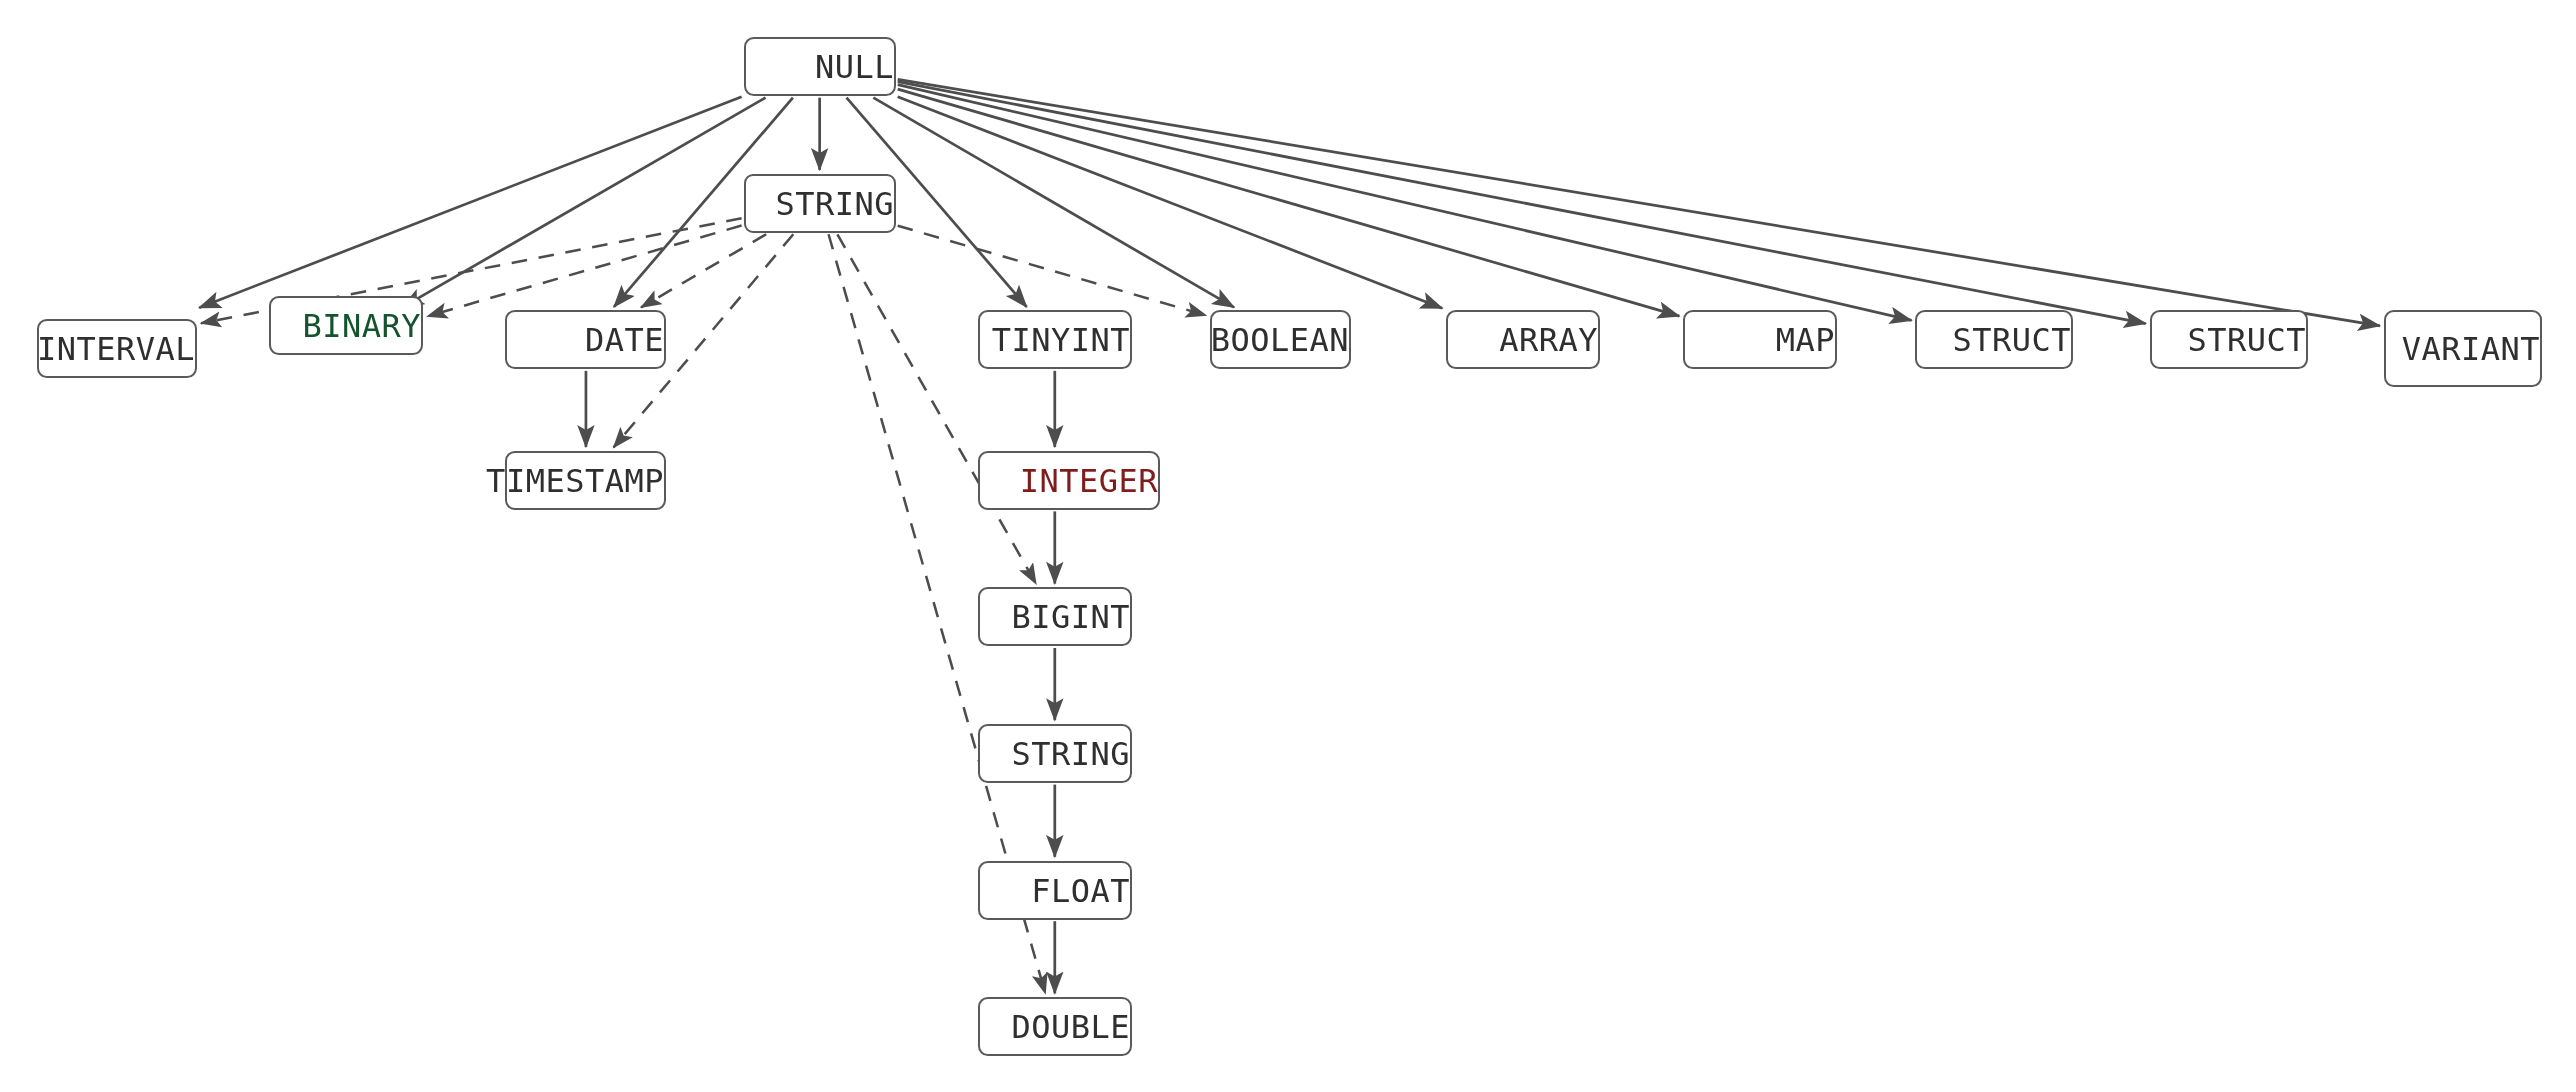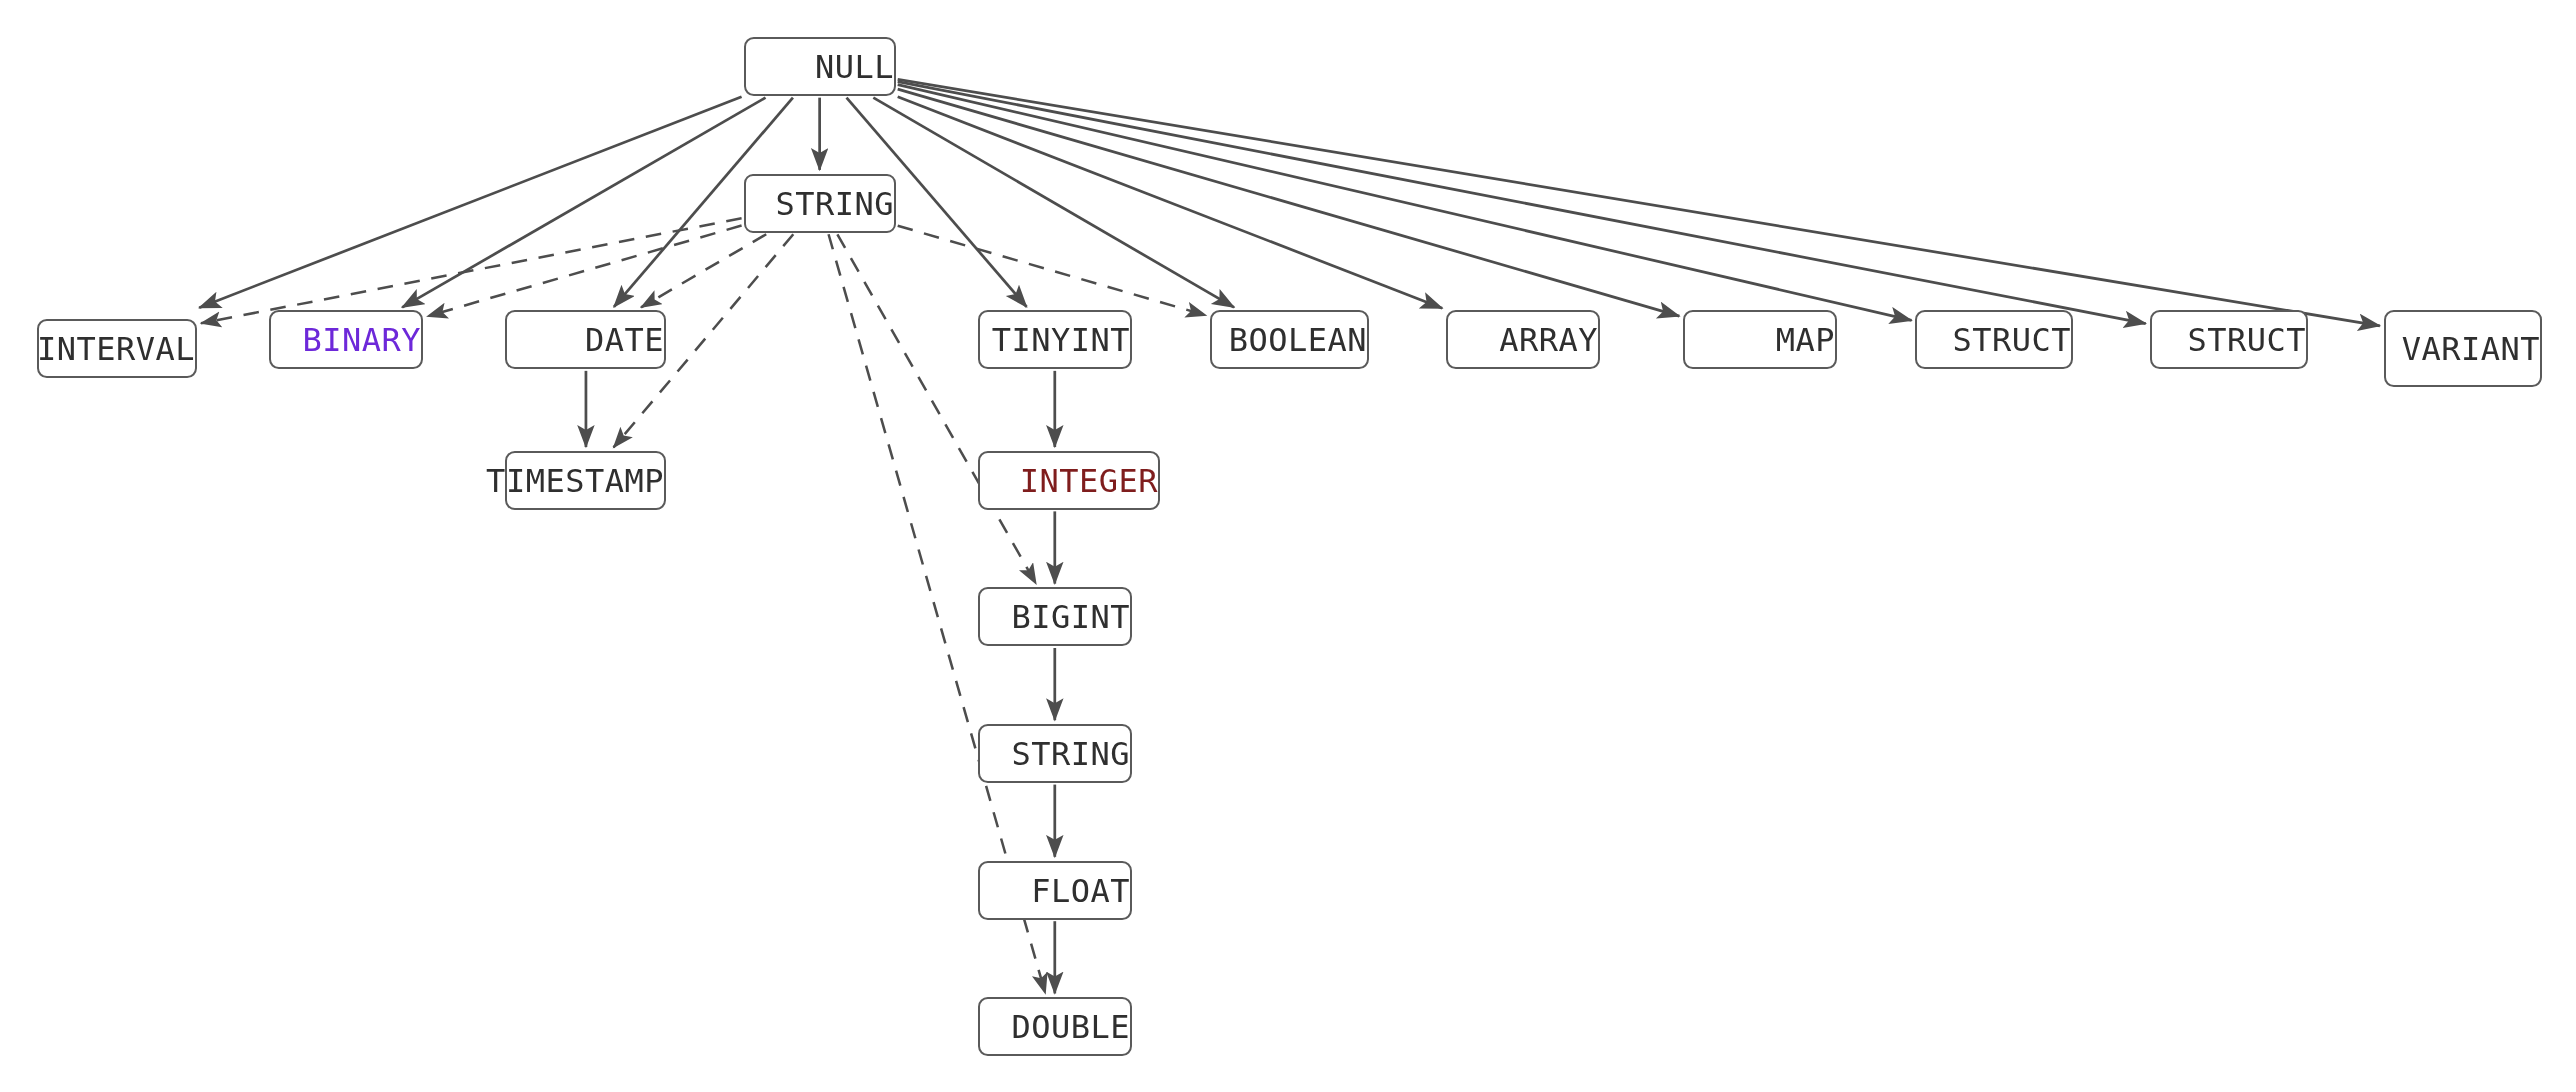--- a/index.html
+++ b/index.html
@@ -85,30 +85,30 @@
   <div id="nodes-layer">
       <div class="node" style="left: 744px; top: 37px; width: 152px; height: 59px; border-color: rgb(90, 90, 90); color: rgb(47, 47, 47);">
         <span class="node-label">NULL</span>
       </div>
       <div class="node" style="left: 744px; top: 174px; width: 152px; height: 59px; border-color: rgb(90, 90, 90); color: rgb(47, 47, 47); border-radius: 9px;">
         <span class="node-label">STRING</span>
       </div>
       <div class="node" style="left: 37px; top: 310px; width: 160px; height: 59px; border-color: rgb(90, 90, 90); color: rgb(47, 47, 47); margin-top: 9px;">
         <span class="node-label">INTERVAL</span>
       </div>
-      <div class="node" style="left: 269px; top: 310px; width: 154px; height: 59px; border-color: rgb(90, 90, 90); color: #6d28d9;">
+      <div class="node" style="left: 269px; top: 296px; width: 154px; height: 59px; border-color: rgb(90, 90, 90); color: #14532d;">
         <span class="node-label">BINARY</span>
       </div>
       <div class="node" style="left: 505px; top: 310px; width: 161px; height: 59px; border-color: rgb(90, 90, 90); color: rgb(47, 47, 47);">
         <span class="node-label">DATE</span>
       </div>
       <div class="node" style="left: 978px; top: 310px; width: 154px; height: 59px; border-color: rgb(90, 90, 90); color: rgb(47, 47, 47);">
         <span class="node-label">TINYINT</span>
       </div>
-      <div class="node" style="left: 1210px; top: 310px; width: 159px; height: 59px; border-color: rgb(90, 90, 90); color: rgb(47, 47, 47);">
+      <div class="node" style="left: 1210px; top: 310px; width: 141px; height: 59px; border-color: rgb(90, 90, 90); color: rgb(47, 47, 47);">
         <span class="node-label">BOOLEAN</span>
       </div>
       <div class="node" style="left: 1446px; top: 310px; width: 154px; height: 59px; border-color: rgb(90, 90, 90); color: rgb(47, 47, 47);">
         <span class="node-label">ARRAY</span>
       </div>
       <div class="node" style="left: 1683px; top: 310px; width: 154px; height: 59px; border-color: rgb(90, 90, 90); color: rgb(47, 47, 47);">
         <span class="node-label">MAP</span>
       </div>
       <div class="node" style="left: 1915px; top: 310px; width: 158px; height: 59px; border-color: rgb(90, 90, 90); color: rgb(47, 47, 47);">
         <span class="node-label">STRUCT</span>

